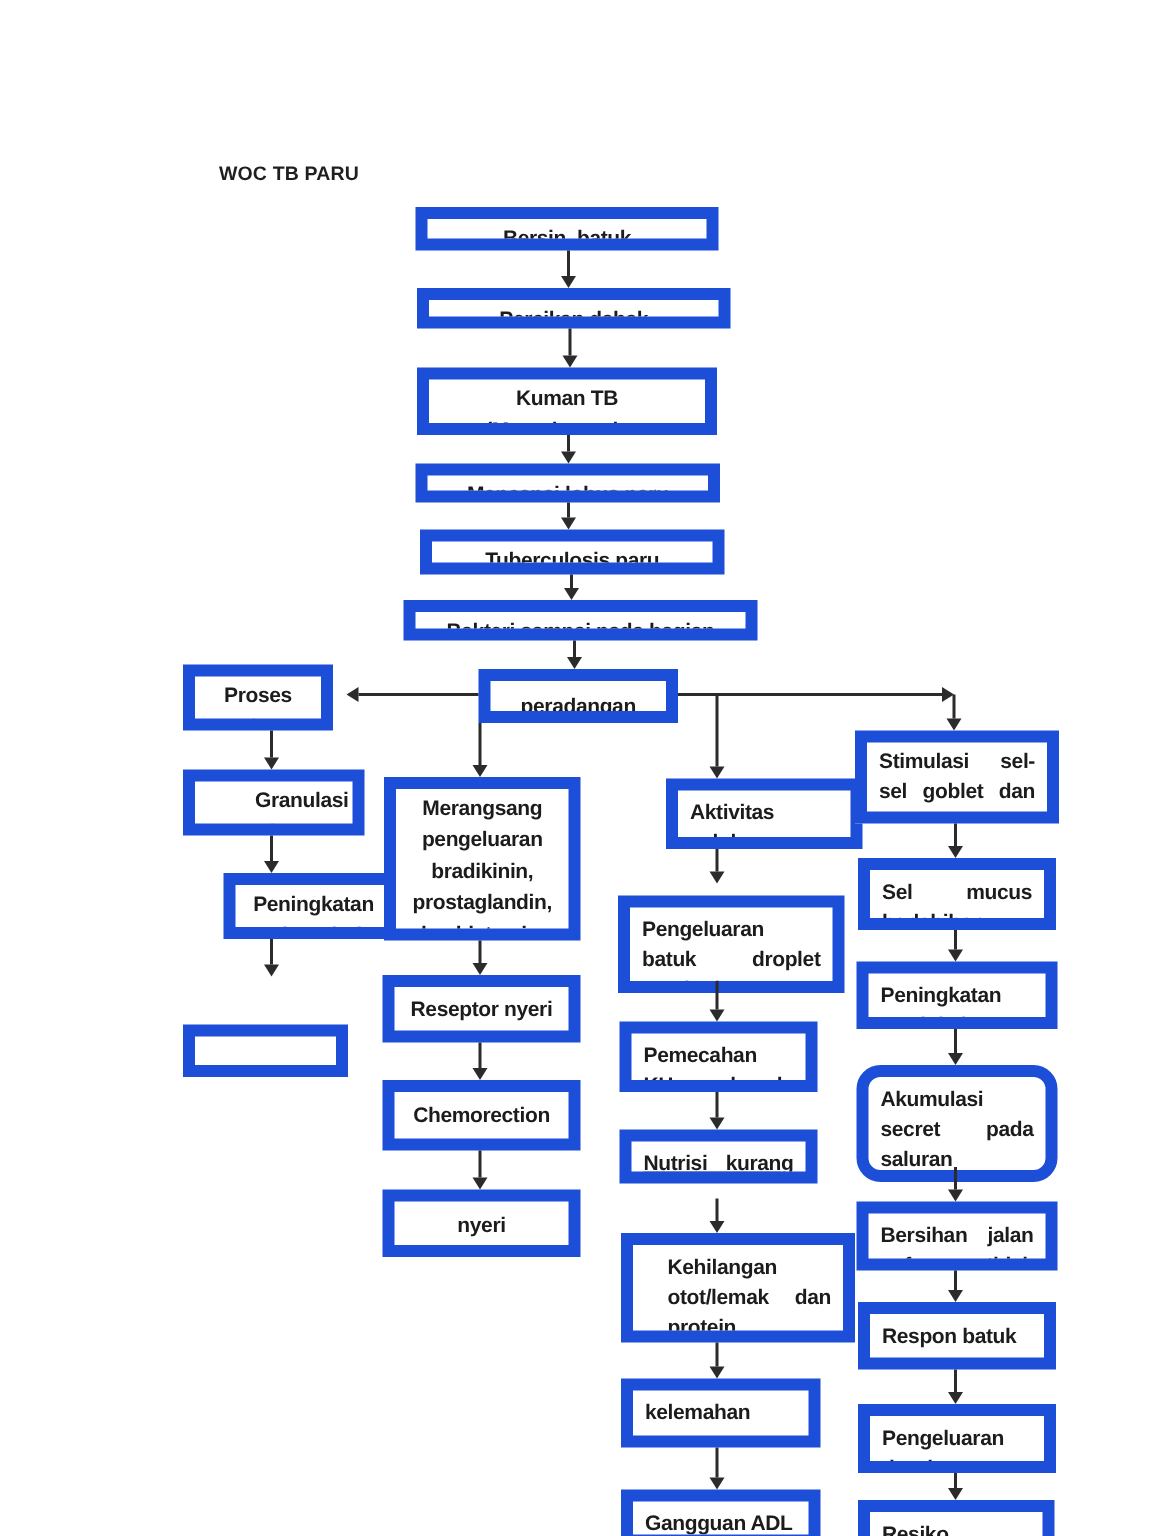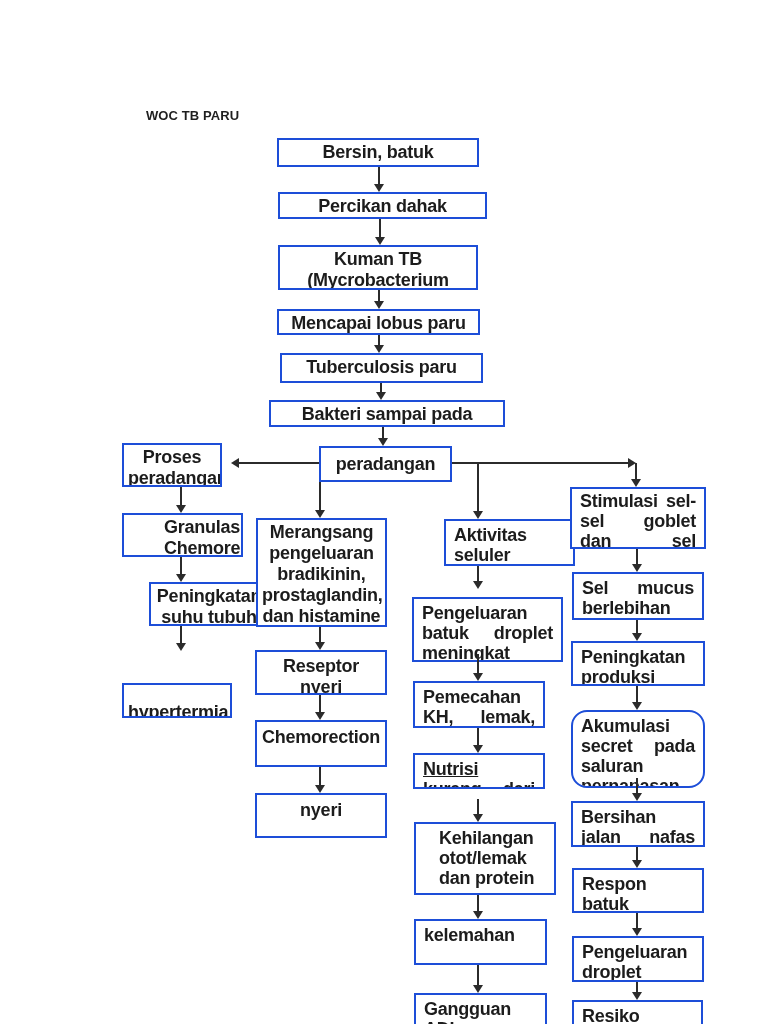--- a/index.html
+++ b/index.html
@@ -13,25 +13,25 @@
   }
   .doc-title {
     position: absolute;
     font: bold 13px/16px "Liberation Sans", sans-serif;
     color: #1f1f1f;
     letter-spacing: 0.1px;
   }
   .node {
     position: absolute;
     box-sizing: border-box;
-    border: 2px solid #1d4ed8;
+    border: 8px solid #1d4ed8;
     background: #ffffff;
     color: #1c1c1c;
     font-weight: bold;
-    font-size: 18px;
+    font-size: 14px;
     letter-spacing: -0.25px;
     overflow: hidden;
   }
   .c {           
     text-align: center;
     line-height: 21px;
     padding: 2px 4px;
   }
   .j {           
     text-align: justify;
@@ -130,21 +130,21 @@
   <div class="node c" style="left:255px; top:793px; width:132px; height:45px; padding-top:5px;">nyeri</div>
 
   <div class="av" style="left:319px; top:627px; height:15px;"></div>
   <div class="av" style="left:319px; top:695px; height:17px;"></div>
   <div class="av" style="left:319px; top:767px; height:18px;"></div>
 
   <div class="node j" style="left:404px; top:519px; width:131px; height:47px;margin-left:40px;">Aktivitas seluler meningkat</div>
   <div class="node j" style="left:412px; top:597px; width:151px; height:65px;">Pengeluaran batuk droplet meningkat</div>
   <div class="node j" style="left:413px; top:681px; width:132px; height:47px;">Pemecahan KH, lemak, protein</div>
   <div class="node j" style="left:413px; top:753px; width:132px; height:36px;text-decoration:underline;">Nutrisi kurang dari kebutuhan</div>
-  <div class="node j" style="left:414px; top:822px; width:142px; height:73px;padding-left:23px;">Kehilangan otot/lemak dan protein</div>
+  <div class="node j" style="left:414px; top:822px; width:156px; height:73px;padding-left:23px;">Kehilangan otot/lemak dan protein</div>
   <div class="node j" style="left:414px; top:919px; width:133px; height:46px;">kelemahan</div>
   <div class="node j" style="left:414px; top:993px; width:133px; height:38px;">Gangguan ADL</div>
 
   <div class="av" style="left:477px; top:566px; height:15px;"></div>
   <div class="av" style="left:477px; top:654px; height:19px;"></div>
   <div class="av" style="left:477px; top:728px; height:17px;"></div>
   <div class="av" style="left:477px; top:799px; height:15px;"></div>
   <div class="av" style="left:477px; top:895px; height:16px;"></div>
   <div class="av" style="left:477px; top:965px; height:20px;"></div>
 

